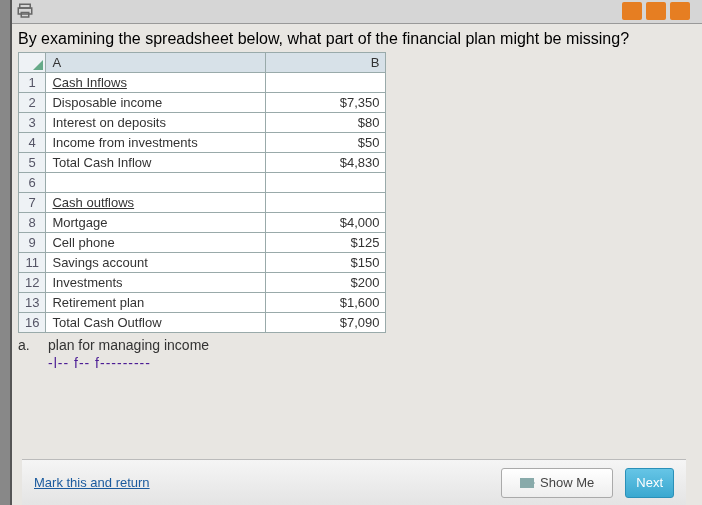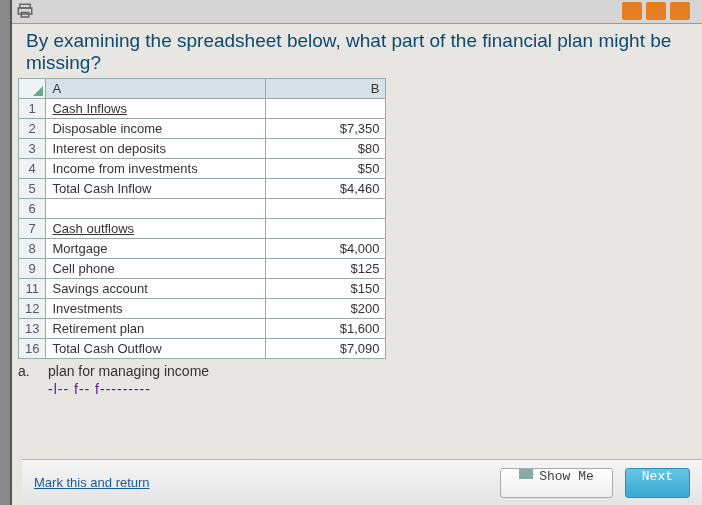--- a/index.html
+++ b/index.html
@@ -39,24 +39,23 @@
   width: 20px; height: 18px;
   background: #e67e22;
   border-radius: 2px;
 }
 .content {
   padding: 6px 10px 0 6px;
   position: relative;
   height: calc(100% - 24px - 46px);
 }
 .question {
-  font-size: 19px;
-  color: #0c4a6e;
+  font-size: 16px;
+  color: #000000;
   margin-bottom: 4px;
-  margin-left: 8px;
 }
 .sheet {
   border-collapse: collapse;
   font-size: 13px;
   color: #333;
   background: #fff;
 }
 .sheet td, .sheet th {
   border: 1px solid #9aa;
   padding: 2px 6px;
@@ -92,21 +91,21 @@
 .answers {
   margin-top: 4px;
   font-size: 14px;
   color: #333;
 }
 .answers .row { display: flex; gap: 14px; margin-bottom: 2px; }
 .answers .letter { width: 16px; }
 .answers .cut { color: #4c1d95; letter-spacing: 1px; }
 .bottombar {
   position: absolute;
-  left: 10px; right: 0; bottom: 0;
+  left: 10px; right: 16px; bottom: 0;
   height: 46px;
   background: linear-gradient(#f5f5f5,#e4e4e4);
   border-top: 1px solid #bbb;
   display: flex;
   align-items: center;
   padding: 0 12px;
   gap: 12px;
 }
 .marklink {
   color: #1a5a9e;
@@ -117,42 +116,41 @@
 .spacer { flex: 1; }
 .btn {
   height: 30px;
   border: 1px solid #aaa;
   background: linear-gradient(#fff,#eee);
   border-radius: 3px;
   padding: 0 18px;
   font-size: 13px;
   color: #444;
   display: flex;
-  align-items: flex-start;
+  align-items: center;
   gap: 6px;
   cursor: pointer;
-  font-family: Liberation Mono, monospace;
 }
 .btn .cam {
   width: 14px; height: 10px;
   background: #8aa;
   position: relative;
 }
 .btn .cam::after {
   content:"";
   position:absolute;
   right:-5px; top:1px;
   border:4px solid transparent;
   border-left-color:#8aa;
 }
 .btn.next {
   background: linear-gradient(#66c5e6,#3aa8d0);
   border-color: #2a90b8;
   color: #fff;
-  padding: 0 16px;
+  padding: 0 10px;
 }
 </style>
 </head>
 <body>
 
 <div class="outer">
   <div class="topbar">
     <span class="printicon">
       <svg viewBox="0 0 24 24" width="18" height="18">
           <rect x="5" y="3" width="14" height="5" fill="none" stroke="#666" stroke-width="2"></rect>
@@ -195,21 +193,21 @@
             <td class="colB">$80</td>
           </tr>
           <tr>
             <td class="rownum">4</td>
             <td class="colA">Income from investments</td>
             <td class="colB">$50</td>
           </tr>
           <tr>
             <td class="rownum">5</td>
             <td class="colA">Total Cash Inflow</td>
-            <td class="colB">$4,460</td>
+            <td class="colB">$4,830</td>
           </tr>
           <tr>
             <td class="rownum">6</td>
             <td class="colA"></td>
             <td class="colB"></td>
           </tr>
           <tr>
             <td class="rownum">7</td>
             <td class="colA underline">Cash outflows</td>
             <td class="colB"></td>

